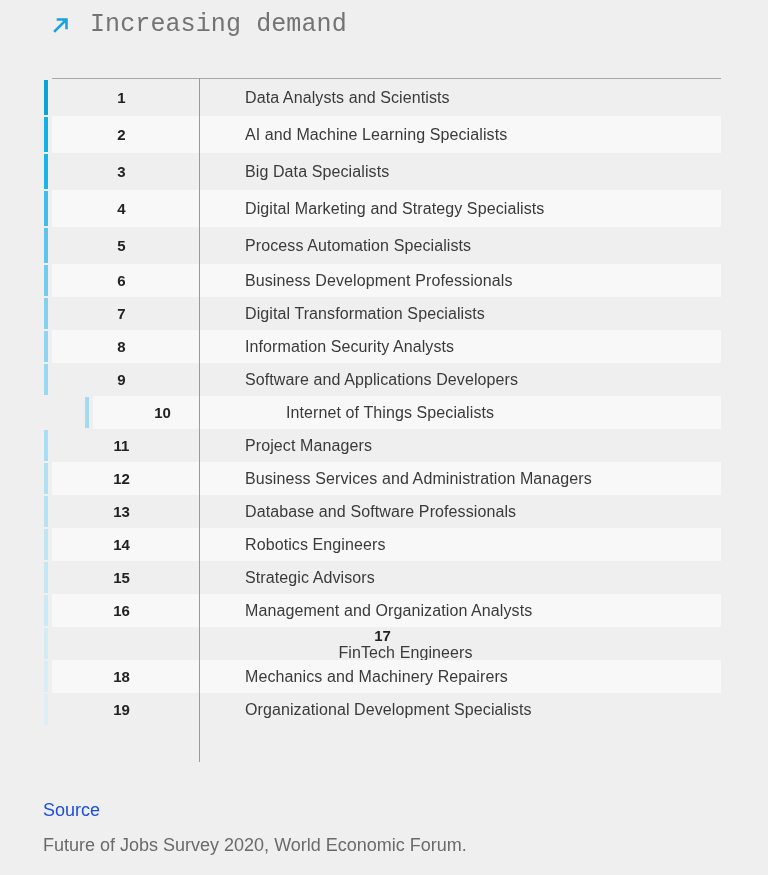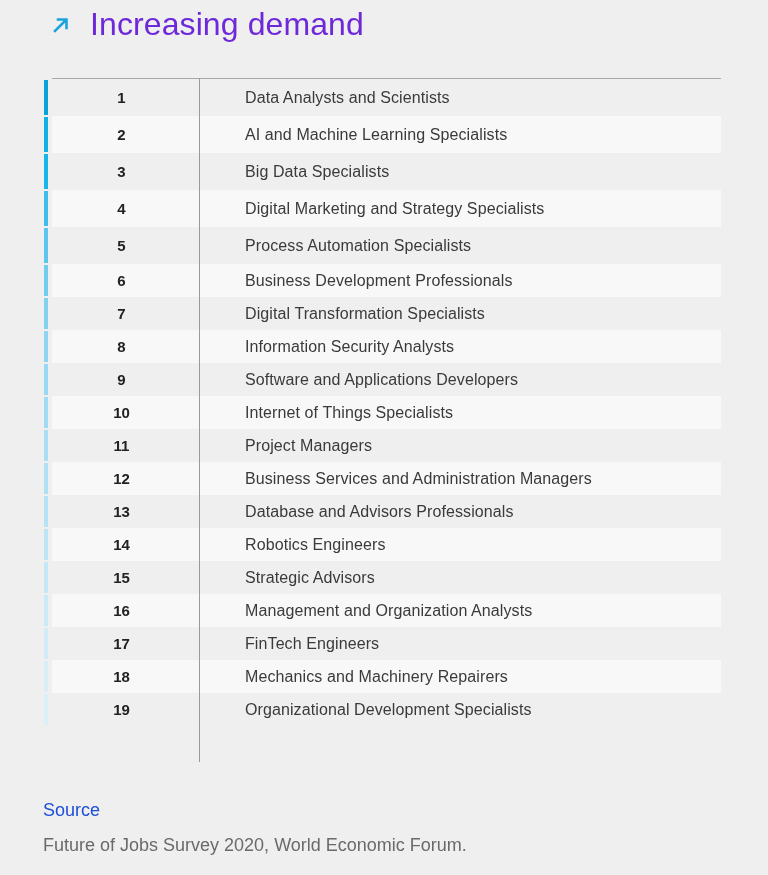--- a/index.html
+++ b/index.html
@@ -8,21 +8,21 @@
     background: #efefef;
     font-family: "Liberation Sans", sans-serif;
     color: #333;
     position: relative;
   }
   .header {
     position: absolute; left: 52px; top: 6px; height: 36px;
     display: flex; align-items: center;
   }
   .header .arrow { width: 18px; height: 18px; margin-right: 20px; margin-top: 2px; }
-  .header .title { font-size: 32px; color: #6d28d9; letter-spacing: 0.1px; }
+  .header .title { font-size: 25px; color: #737373; letter-spacing: 0.1px; font-family: Liberation Mono, monospace; }
 
   .table {
     position: absolute; left: 44px; top: 78px; width: 677px;
   }
   .topline {
     position: absolute; left: 8px; top: 0; width: 669px; height: 1px; background: #a8a8a8;
   }
   .vline {
     position: absolute; left: 155px; top: 0; width: 1px; height: 684px; background: #9a9a9a;
   }
@@ -106,21 +106,21 @@
         <div class="bar" style="background: rgb(143, 213, 241);"></div>
         <span class="rank">8</span>
         <span class="job">Information Security Analysts</span>
       </div>
       <div class="row odd" style="height: 33px;">
         <div class="bg"></div>
         <div class="bar" style="background: rgb(152, 216, 242);"></div>
         <span class="rank">9</span>
         <span class="job">Software and Applications Developers</span>
       </div>
-      <div class="row even" style="height: 33px;">
+      <div class="row even" style="height: 33px; margin-left: 41px;">
         <div class="bg"></div>
         <div class="bar" style="background: rgb(160, 219, 243);"></div>
         <span class="rank">10</span>
         <span class="job">Internet of Things Specialists</span>
       </div>
       <div class="row odd" style="height: 33px;">
         <div class="bg"></div>
         <div class="bar" style="background: rgb(168, 222, 244);"></div>
         <span class="rank">11</span>
         <span class="job">Project Managers</span>
@@ -128,41 +128,41 @@
       <div class="row even" style="height: 33px;">
         <div class="bg"></div>
         <div class="bar" style="background: rgb(175, 224, 244);"></div>
         <span class="rank">12</span>
         <span class="job">Business Services and Administration Managers</span>
       </div>
       <div class="row odd" style="height: 33px;">
         <div class="bg"></div>
         <div class="bar" style="background: rgb(182, 226, 245);"></div>
         <span class="rank">13</span>
-        <span class="job">Database and Advisors Professionals</span>
+        <span class="job">Database and Software Professionals</span>
       </div>
       <div class="row even" style="height: 33px; align-items: center;">
         <div class="bg"></div>
         <div class="bar" style="background: rgb(189, 229, 246);"></div>
         <span class="rank">14</span>
         <span class="job">Robotics Engineers</span>
       </div>
       <div class="row odd" style="height: 33px;">
         <div class="bg"></div>
         <div class="bar" style="background: rgb(196, 231, 246);"></div>
         <span class="rank">15</span>
         <span class="job">Strategic Advisors</span>
       </div>
       <div class="row even" style="height: 33px;">
         <div class="bg"></div>
         <div class="bar" style="background: rgb(203, 233, 246);"></div>
         <span class="rank">16</span>
         <span class="job">Management and Organization Analysts</span>
       </div>
-      <div class="row odd" style="height: 33px;">
+      <div class="row odd" style="height: 33px; flex-direction: column;">
         <div class="bg"></div>
         <div class="bar" style="background: rgb(210, 235, 246);"></div>
         <span class="rank">17</span>
         <span class="job">FinTech Engineers</span>
       </div>
       <div class="row even" style="height: 33px;">
         <div class="bg"></div>
         <div class="bar" style="background: rgb(216, 237, 246);"></div>
         <span class="rank">18</span>
         <span class="job">Mechanics and Machinery Repairers</span>

